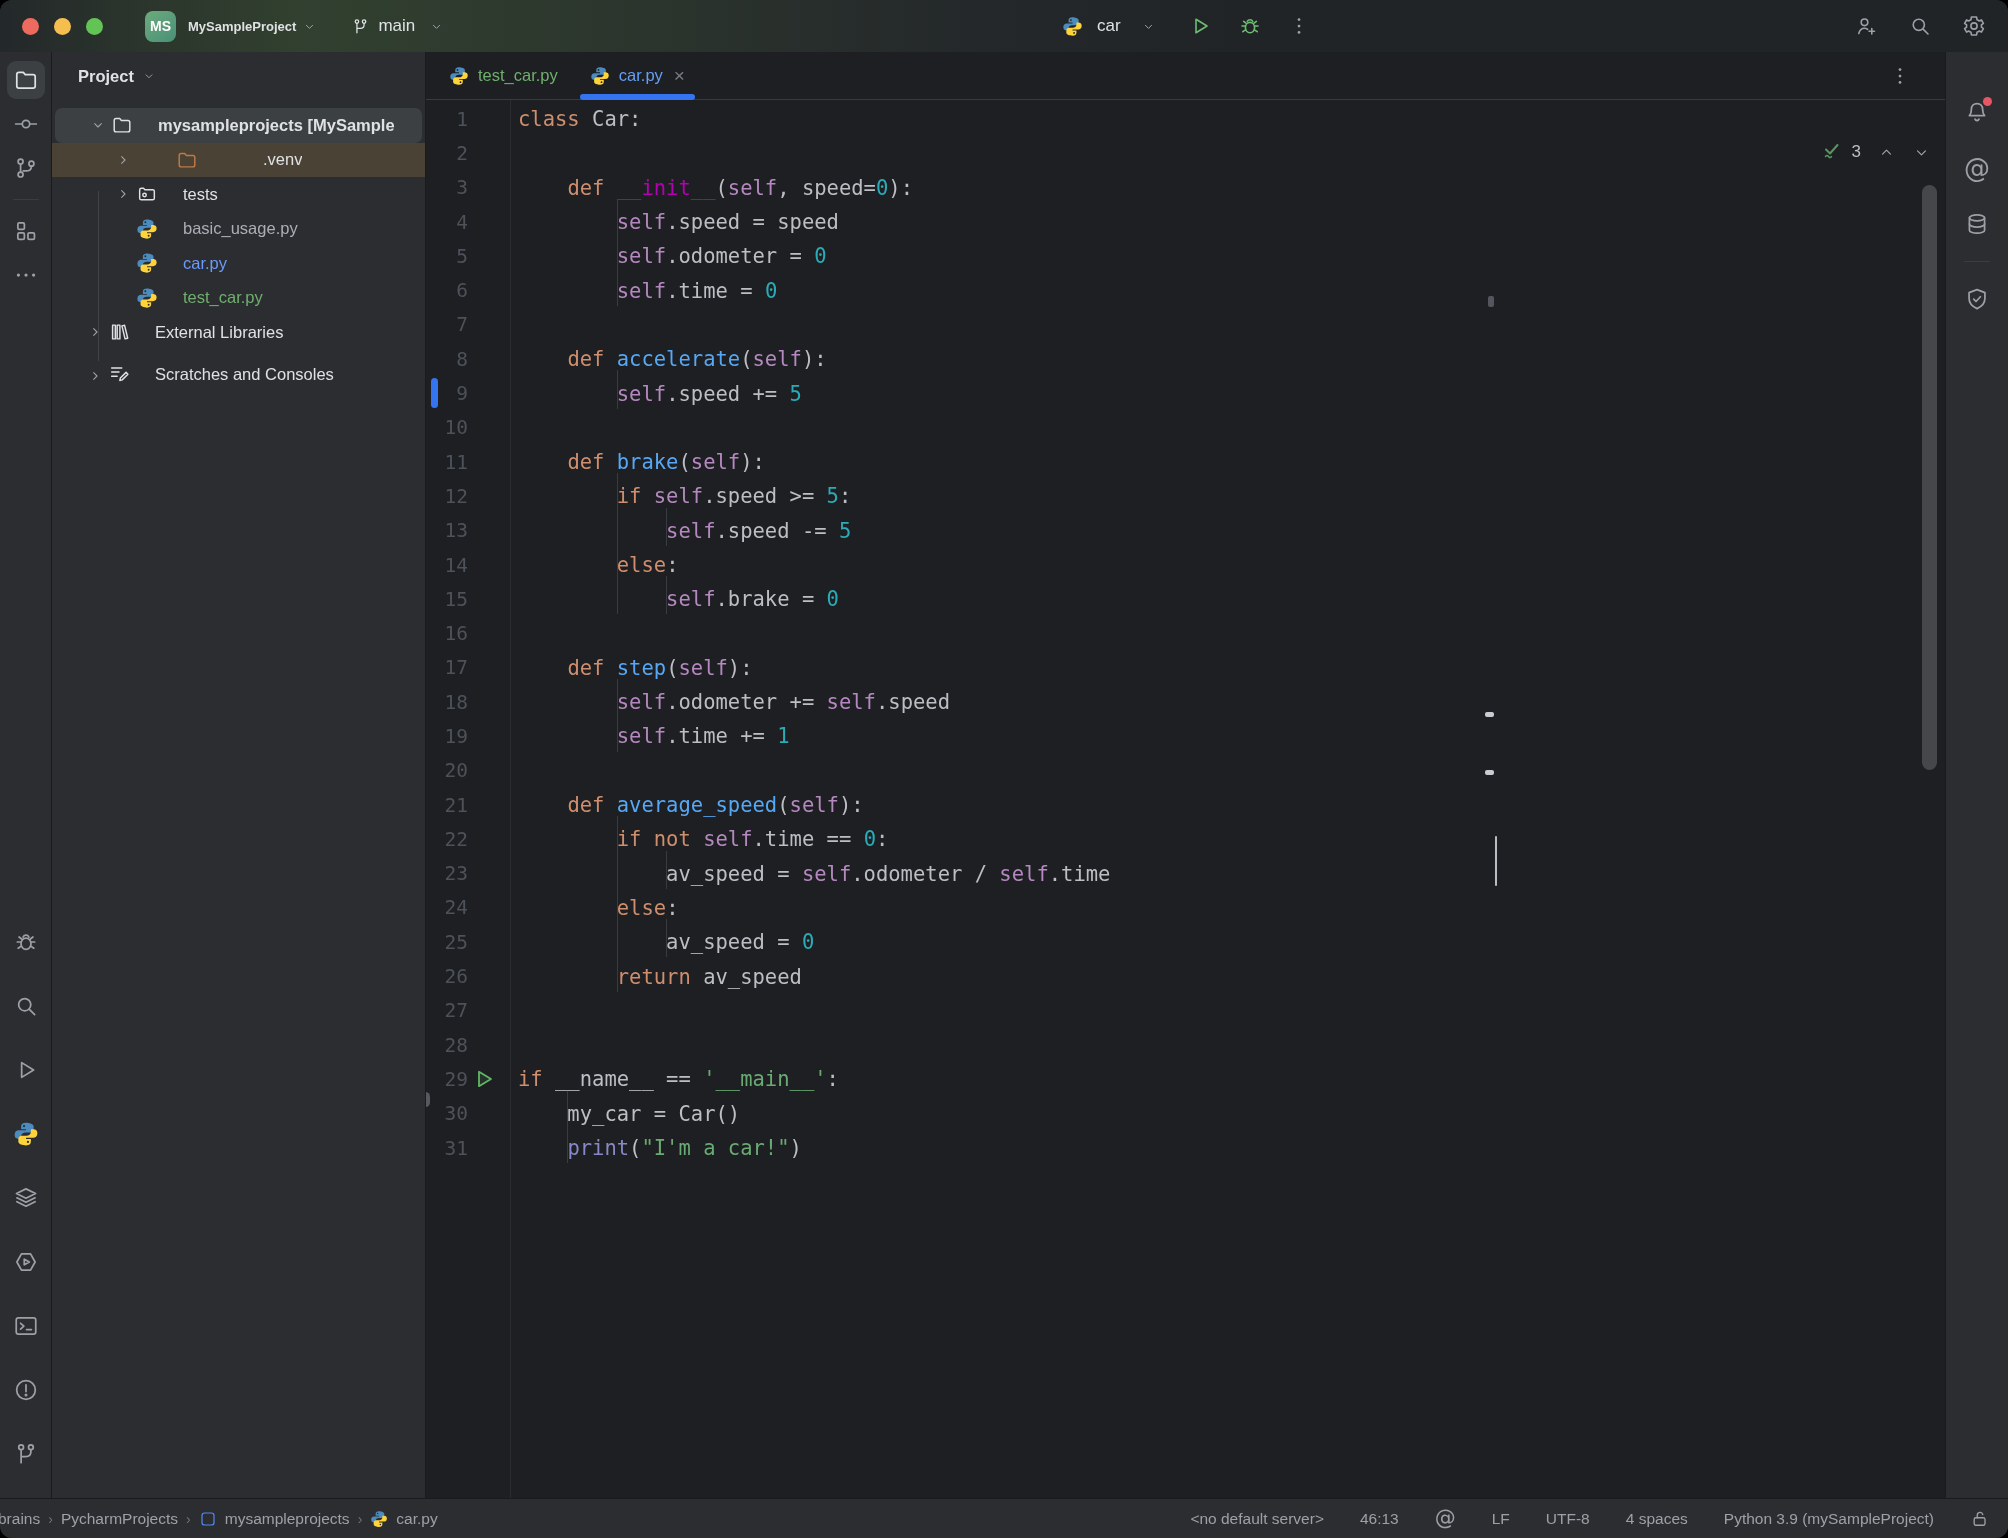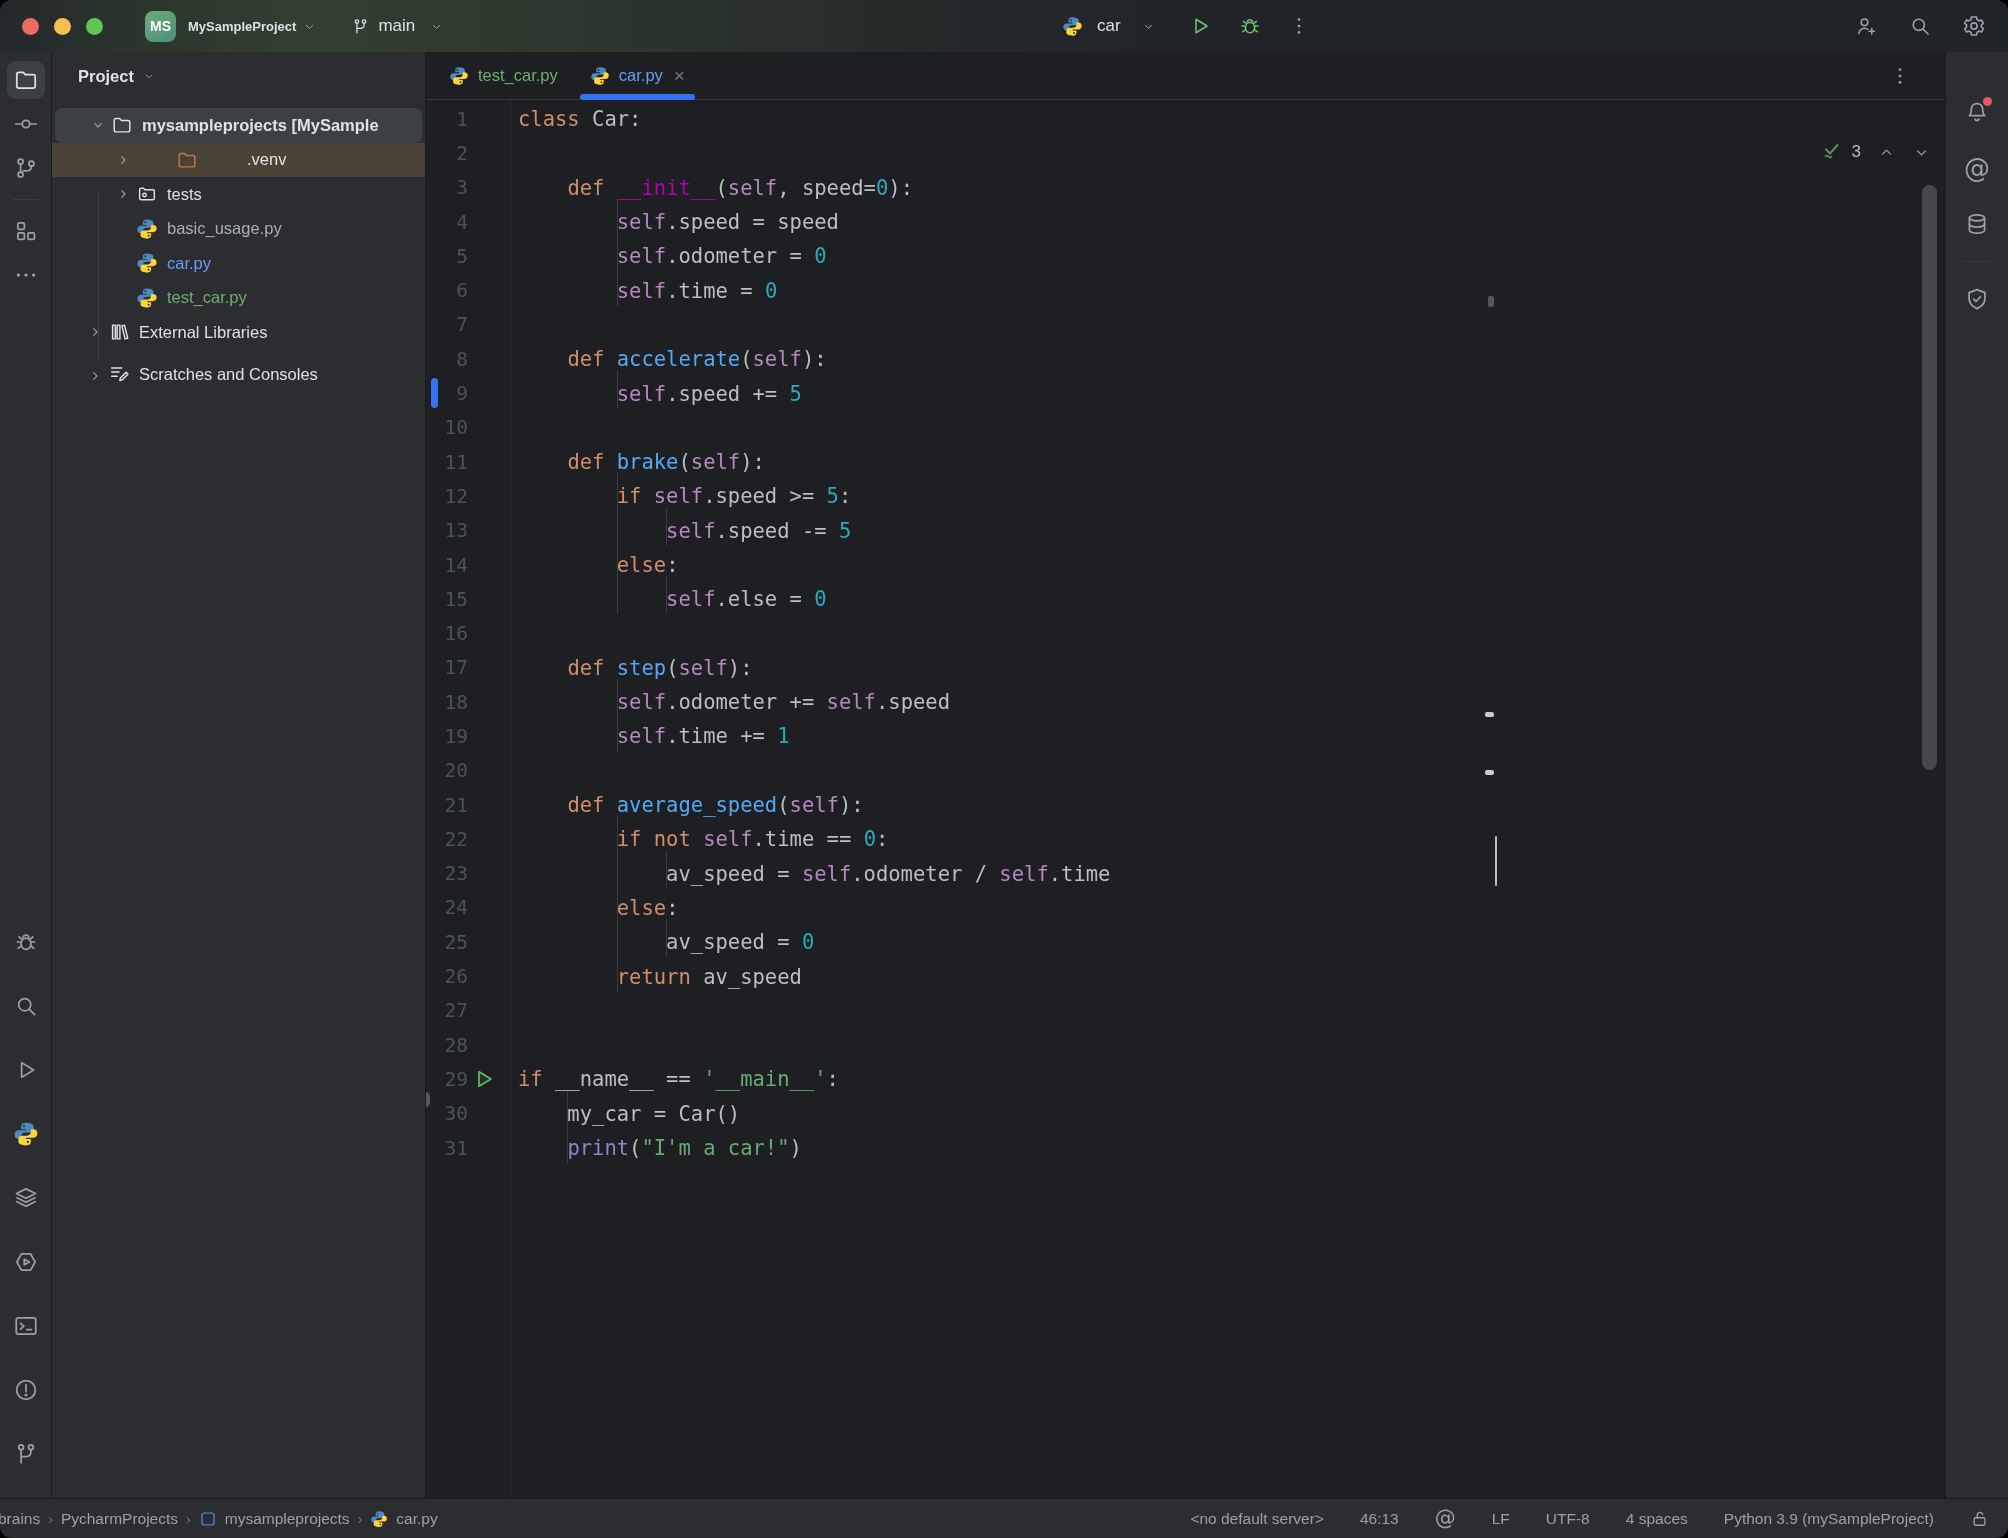--- a/index.html
+++ b/index.html
@@ -53,21 +53,21 @@
   .project-panel{width:374px;background:#2b2d30;border-right:1px solid #1a1b1d;flex:none;position:relative;overflow:hidden;}
   .pp-header{height:48px;display:flex;align-items:center;padding-left:26px;gap:8px;font-size:16.5px;font-weight:700;}
   .pp-header .ic{color:#9da0a8;}
   .tree{padding-top:8px;position:relative;}
   .trow{height:34.5px;display:flex;align-items:center;font-size:16.5px;position:relative;cursor:default;white-space:nowrap;}
   .trow .chev{width:26px;flex:none;display:flex;justify-content:center;color:#9da0a8;}
   .trow .ticon{width:22px;margin-right:9px;flex:none;}
   .trow.selected{background:#3d4043;border-radius:7px;margin:0 3px;}
   .trow.warm{background:#4a4234;}
   .tree-guide{position:absolute;left:46px;top:91px;width:1px;height:170px;background:#404348;}
-  .trow .lbl{overflow:hidden;text-overflow:clip;}
+  .trow .lbl{overflow:hidden;text-overflow:clip;margin-left:16px;}
 
   
   .editor-region{flex:1;display:flex;flex-direction:column;min-width:0;background:#1e1f22;}
   .tabbar{height:48px;flex:none;border-bottom:1px solid #393b40;display:flex;align-items:stretch;padding-left:7px;position:relative;}
   .tab{display:flex;align-items:center;gap:9px;padding:0 16px;font-size:16.5px;position:relative;cursor:default;}
   .tab .close{color:#787c83;font-size:19px;margin-left:2px;}
   .tab.active::after{content:"";position:absolute;left:6px;right:6px;bottom:-1px;height:6px;border-radius:3px;background:#3574f0;}
   .tab-more{position:absolute;right:34px;top:0;height:48px;display:flex;align-items:center;color:#9da0a8;}
 
   .editor-body{flex:1;position:relative;overflow:hidden;background:#1e1f22;}
@@ -484,21 +484,21 @@
             <div class="crow">
               <div class="gut">13</div>
               <div class="codetxt"><span style="color:#BCBEC4">            </span><span style="color:#B589C0">self</span><span style="color:#BCBEC4">.speed -= </span><span style="color:#2AACB8">5</span></div>
             </div>
             <div class="crow">
               <div class="gut">14</div>
               <div class="codetxt"><span style="color:#BCBEC4">        </span><span style="color:#CF8E6D">else</span><span style="color:#BCBEC4">:</span></div>
             </div>
             <div class="crow">
               <div class="gut">15</div>
-              <div class="codetxt"><span style="color:#BCBEC4">            </span><span style="color:#B589C0">self</span><span style="color:#BCBEC4">.else = </span><span style="color:#2AACB8">0</span></div>
+              <div class="codetxt"><span style="color:#BCBEC4">            </span><span style="color:#B589C0">self</span><span style="color:#BCBEC4">.brake = </span><span style="color:#2AACB8">0</span></div>
             </div>
             <div class="crow">
               <div class="gut">16</div>
               <div class="codetxt"></div>
             </div>
             <div class="crow">
               <div class="gut">17</div>
               <div class="codetxt"><span style="color:#BCBEC4">    </span><span style="color:#CF8E6D">def</span><span style="color:#BCBEC4"> </span><span style="color:#56A8F5">step</span><span style="color:#BCBEC4">(</span><span style="color:#B589C0">self</span><span style="color:#BCBEC4">):</span></div>
             </div>
             <div class="crow">

